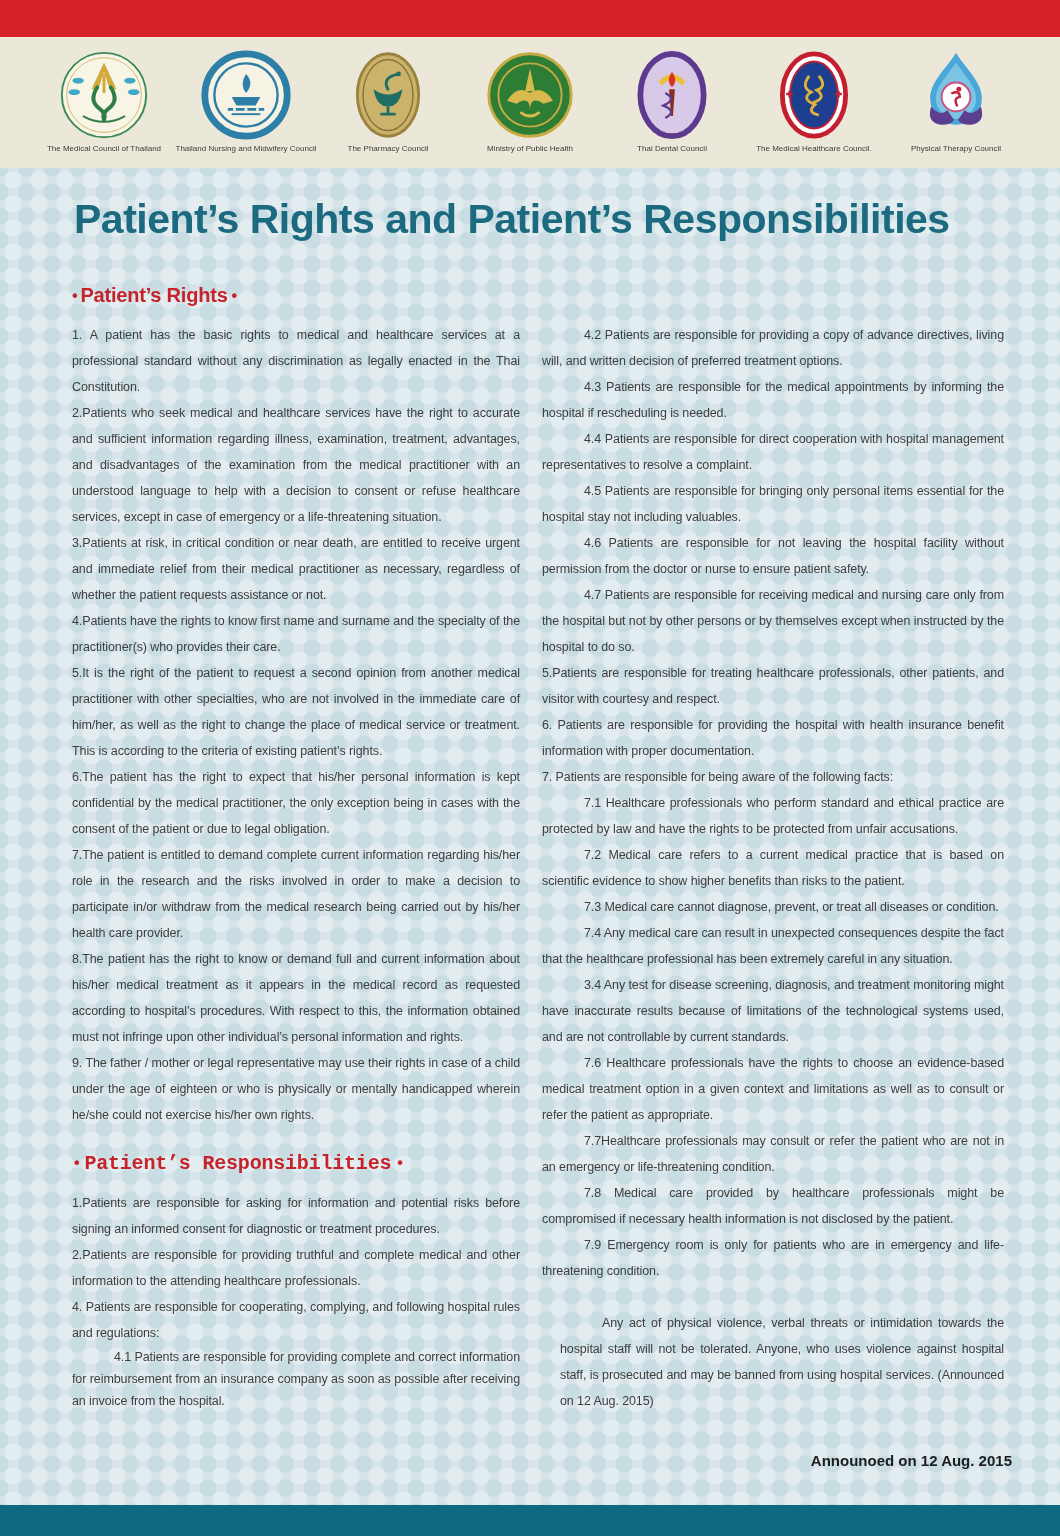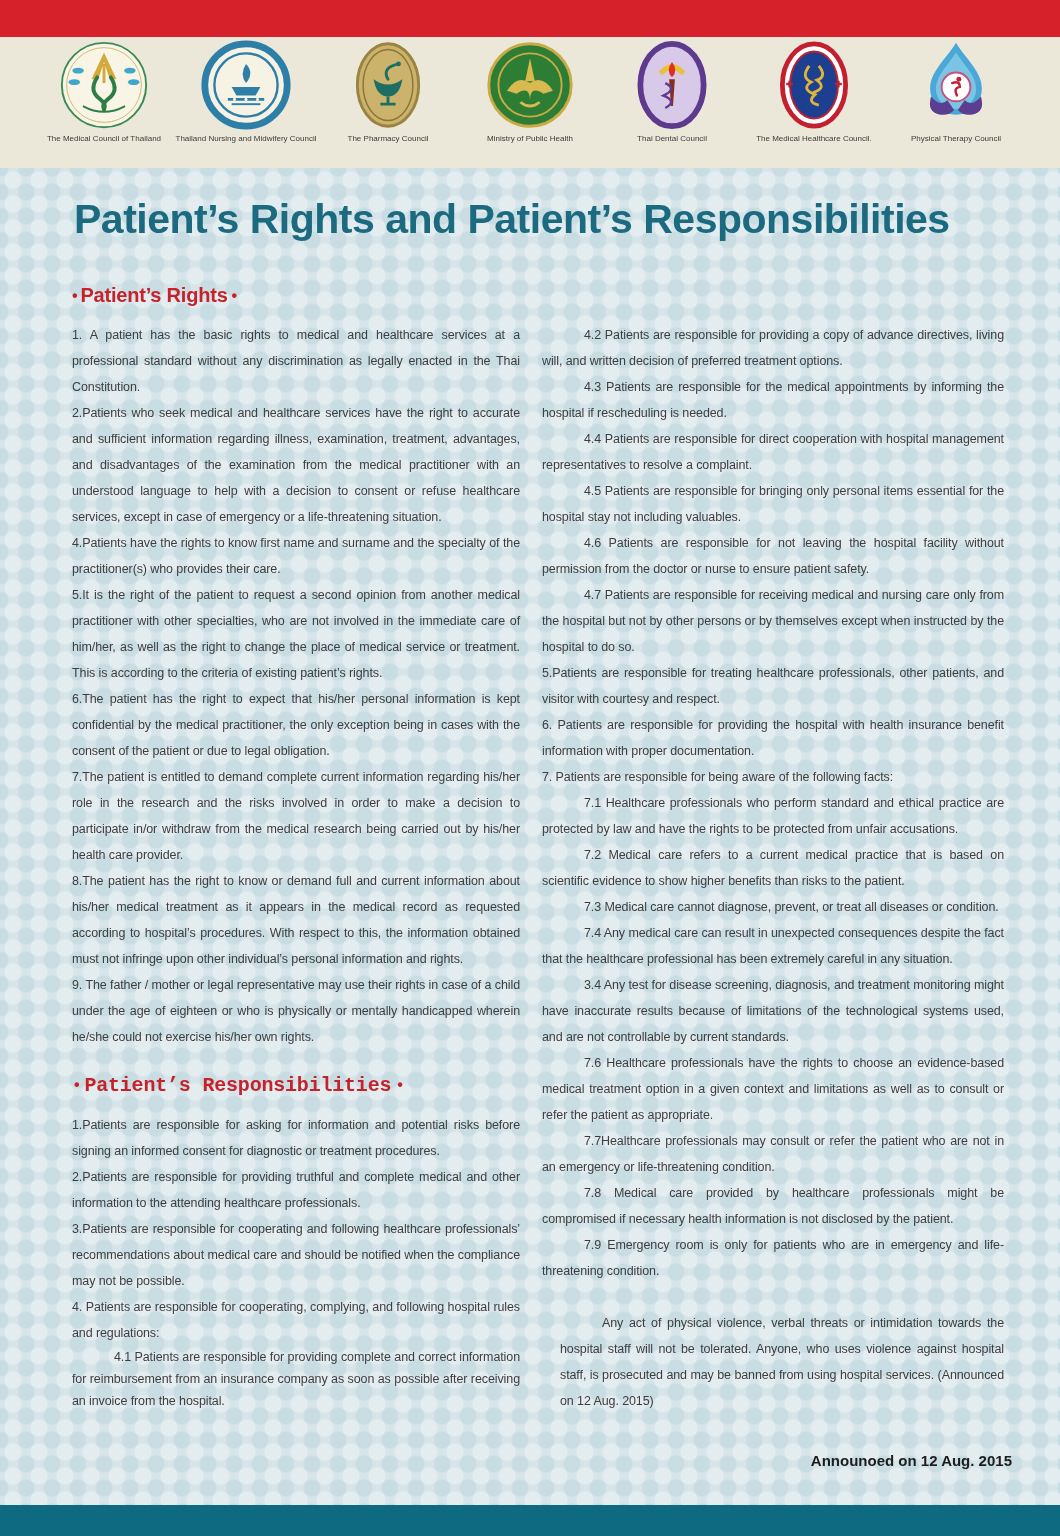--- a/index.html
+++ b/index.html
@@ -11,21 +11,21 @@
     background-image:
       radial-gradient(circle, rgba(255,255,255,0.30) 0 8px, rgba(255,255,255,0) 9px),
       radial-gradient(circle, rgba(173,205,214,0.35) 0 8px, rgba(255,255,255,0) 9px);
     background-size:26px 24px, 26px 24px;
     background-position:0 0, 13px 12px;
   }
   .top-bar{ position:absolute; top:0; left:0; width:100%; height:37px; background:#d6202a; }
   .logo-band{
     position:absolute; top:37px; left:0; width:100%; height:131px;
     background:#ece8d9; display:flex; justify-content:space-between;
-    align-items:flex-start; padding:2px 34px 0 34px;
+    align-items:flex-start; padding:12px 34px 0 34px;
   }
   .logo-item{ width:140px; display:flex; flex-direction:column; align-items:center; }
   .logo-item svg{ display:block; }
   .logo-caption{ margin-top:3px; font-size:8px; color:#3a3a3a; text-align:center; white-space:nowrap; }
   .page-title{
     position:absolute; top:196px; left:74px; width:940px;
     font-size:41px; font-weight:bold; color:#1b6a80; letter-spacing:-0.5px;
   }
   .columns{
     position:absolute; top:284px; left:0; width:100%;
@@ -171,32 +171,32 @@
   </div>
 
   <h1 class="page-title">Patient’s Rights and Patient’s Responsibilities</h1>
 
   <div class="columns">
     <div class="col-left">
       <h2 class="section-heading"><span class="dot left">•</span><span>Patient’s Rights</span><span class="dot right">•</span></h2>
       <div>
           <p class="para">1. A patient has the basic rights to medical and healthcare services at a professional standard without any discrimination as legally enacted in the Thai Constitution.</p>
           <p class="para">2.Patients who seek medical and healthcare services have the right to accurate and sufficient information regarding illness, examination, treatment, advantages, and disadvantages of the examination from the medical practitioner with an understood language to help with a decision to consent or refuse healthcare services, except in case of emergency or a life-threatening situation.</p>
+          <p class="para">3.Patients at risk, in critical condition or near death, are entitled to receive urgent and immediate relief from their medical practitioner as necessary, regardless of whether the patient requests assistance or not.</p>
           <p class="para">4.Patients have the rights to know first name and surname and the specialty of the practitioner(s) who provides their care.</p>
           <p class="para">5.It is the right of the patient to request a second opinion from another medical practitioner with other specialties, who are not involved in the immediate care of him/her, as well as the right to change the place of medical service or treatment. This is according to the criteria of existing patient’s rights.</p>
           <p class="para">6.The patient has the right to expect that his/her personal information is kept confidential by the medical practitioner, the only exception being in cases with the consent of the patient or due to legal obligation.</p>
           <p class="para">7.The patient is entitled to demand complete current information regarding his/her role in the research and the risks involved in order to make a decision to participate in/or withdraw from the medical research being carried out by his/her health care provider.</p>
           <p class="para">8.The patient has the right to know or demand full and current information about his/her medical treatment as it appears in the medical record as requested according to hospital’s procedures. With respect to this, the information obtained must not infringe upon other individual’s personal information and rights.</p>
           <p class="para">9. The father / mother or legal representative may use their rights in case of a child under the age of eighteen or who is physically or mentally handicapped wherein he/she could not exercise his/her own rights.</p>
         </div>
       <h2 class="section-heading resp-heading"><span class="dot left">•</span><span>Patient’s Responsibilities</span><span class="dot right">•</span></h2>
       <div>
           <p class="para">1.Patients are responsible for asking for information and potential risks before signing an informed consent for diagnostic or treatment procedures.</p>
           <p class="para">2.Patients are responsible for providing truthful and complete medical and other information to the attending healthcare professionals.</p>
-          <p class="para">3.Patients are responsible for cooperating and following healthcare professionals’ recommendations about medical care and should be notified when the compliance may not be possible.</p>
           <p class="para">4. Patients are responsible for cooperating, complying, and following hospital rules and regulations:</p>
           <p class="para indent tight">4.1 Patients are responsible for providing complete and correct information for reimbursement from an insurance company as soon as possible after receiving an invoice from the hospital.</p>
         </div>
     </div>
     <div class="col-right">
       <div>
           <p class="para indent">4.2 Patients are responsible for providing a copy of advance directives, living will, and written decision of preferred treatment options.</p>
           <p class="para indent">4.3 Patients are responsible for the medical appointments by informing the hospital if rescheduling is needed.</p>
           <p class="para indent">4.4 Patients are responsible for direct cooperation with hospital management representatives to resolve a complaint.</p>
           <p class="para indent">4.5 Patients are responsible for bringing only personal items essential for the hospital stay not including valuables.</p>

